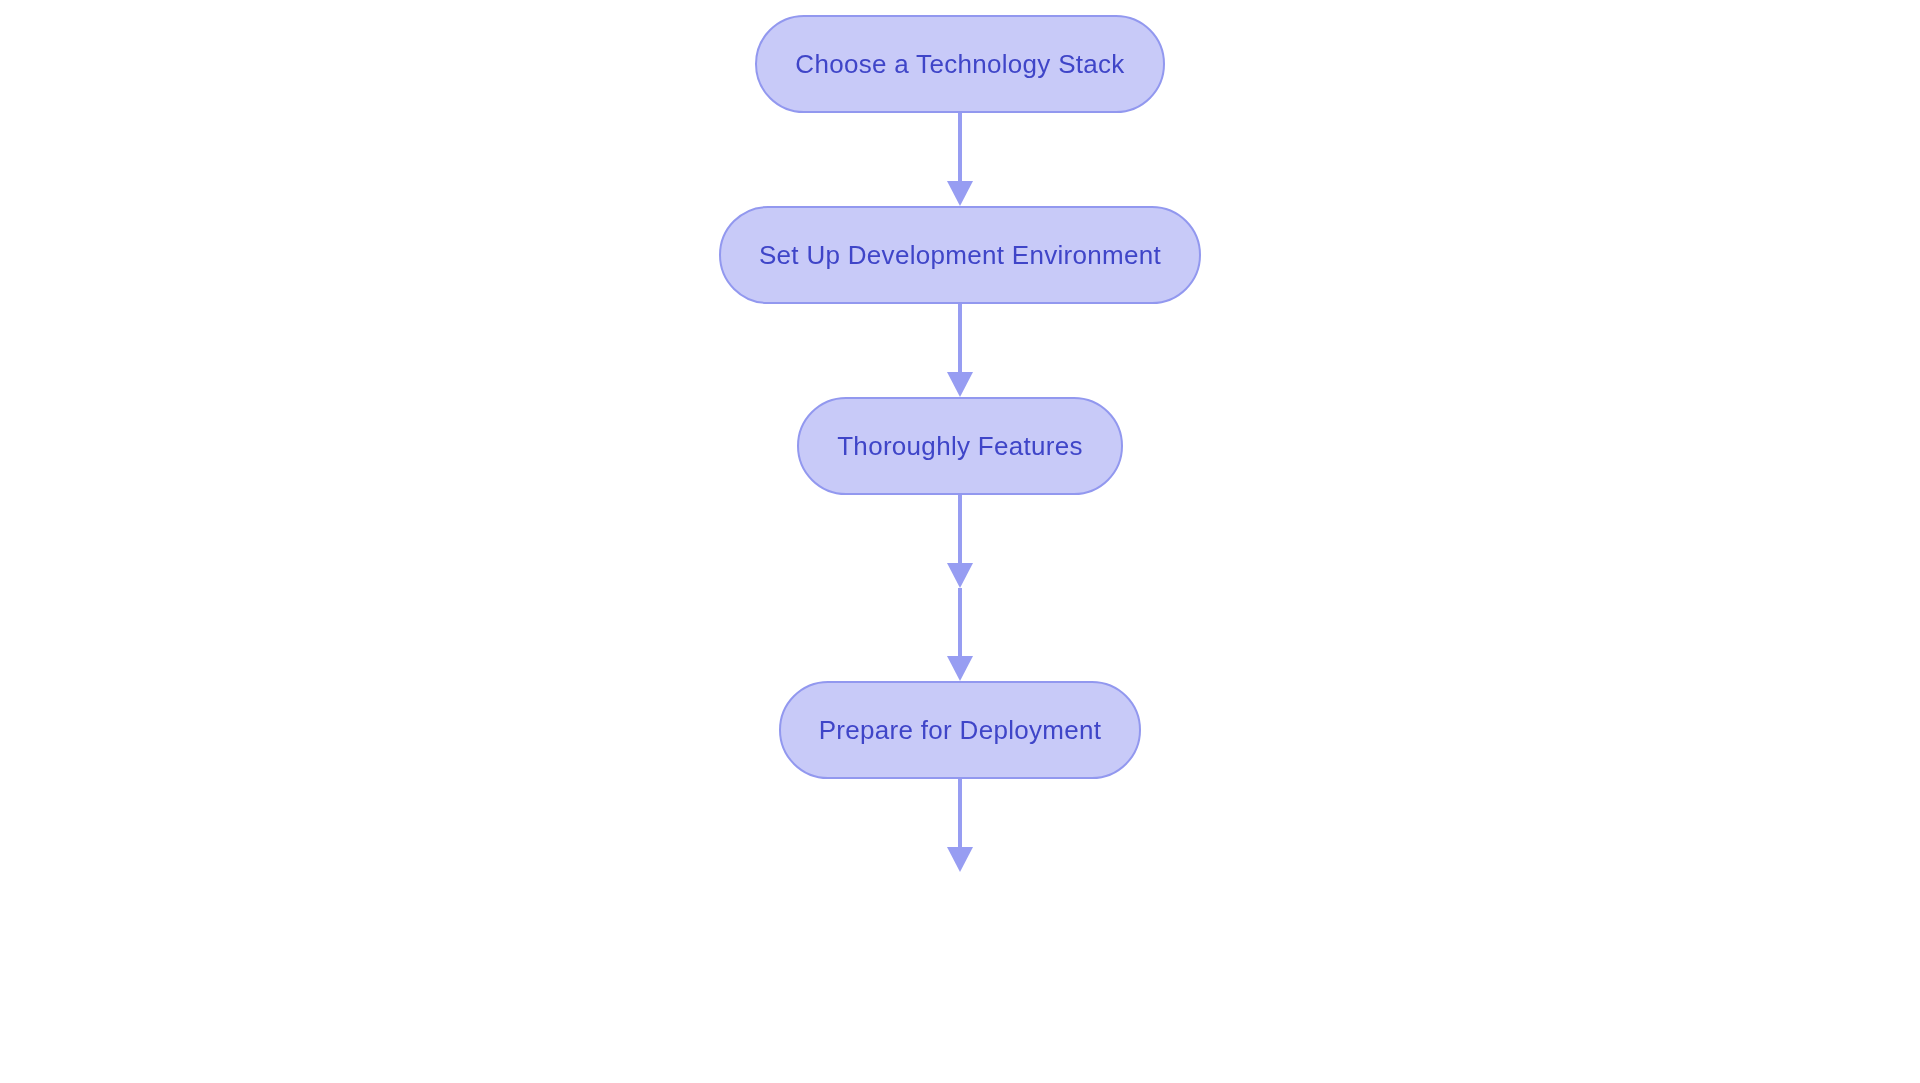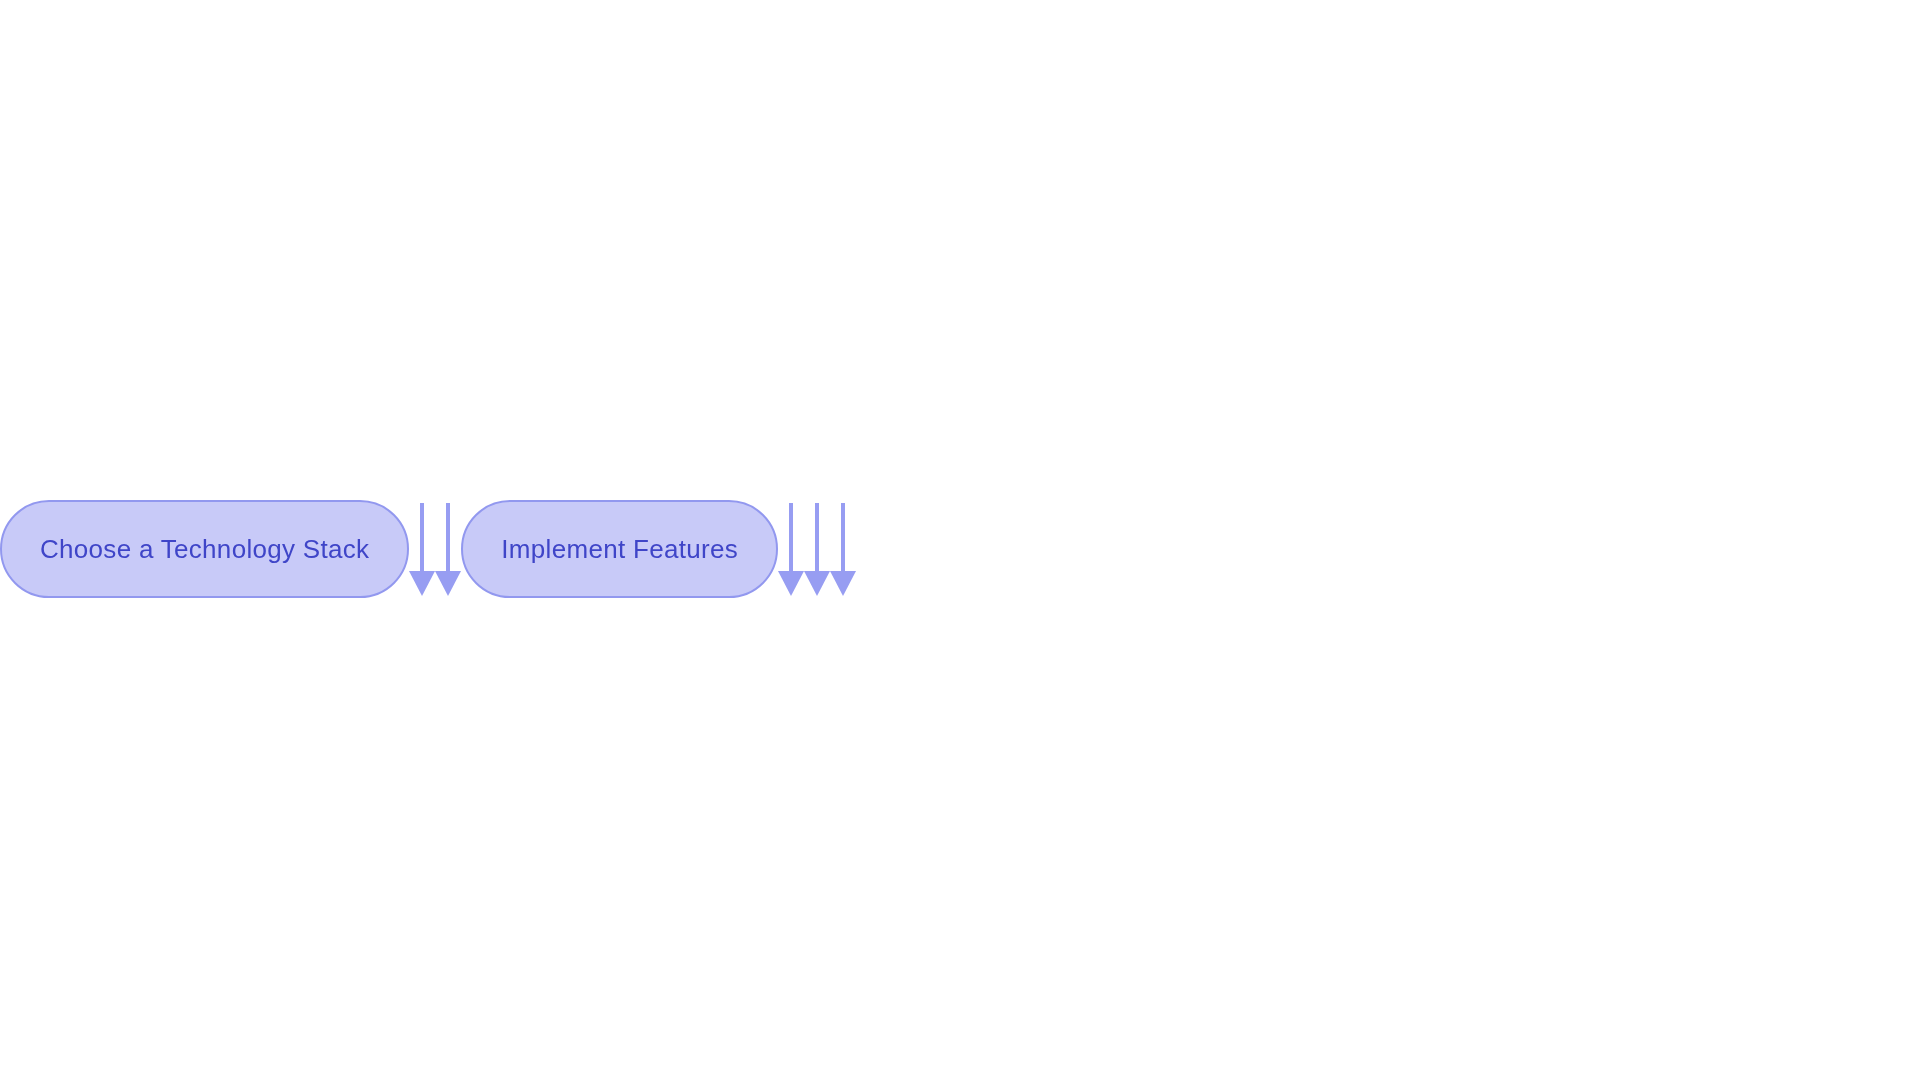--- a/index.html
+++ b/index.html
@@ -14,21 +14,21 @@
     width: 1920px;
     height: 1083px;
     background: var(--background);
     overflow: hidden;
     font-family: "Liberation Sans", sans-serif;
   }
   .canvas {
     width: 1920px;
     height: 1083px;
     display: flex;
-    flex-direction: row;
+    flex-direction: column;
     align-items: center;
     padding-top: 15px;
   }
   .node {
     height: 98px;
     min-height: 98px;
     border-radius: 49px;
     background: var(--node-fill);
     border: 2px solid var(--node-border);
     color: var(--node-text);
@@ -69,41 +69,47 @@
 
   <div class="node">
     <span>Choose a Technology Stack</span>
   </div>
 
   <div class="arrow">
     <div class="arrow-line"></div>
     <div class="arrow-head"></div>
   </div>
 
+  <div class="node">
+    <span>Set Up Development Environment</span>
+  </div>
 
   <div class="arrow">
     <div class="arrow-line"></div>
     <div class="arrow-head"></div>
   </div>
 
   <div class="node">
-    <span>Implement Features</span>
+    <span>Thoroughly Features</span>
   </div>
 
   <div class="arrow">
     <div class="arrow-line"></div>
     <div class="arrow-head"></div>
   </div>
 
 
   <div class="arrow">
     <div class="arrow-line"></div>
     <div class="arrow-head"></div>
   </div>
 
+  <div class="node">
+    <span>Prepare for Deployment</span>
+  </div>
 
   <div class="arrow">
     <div class="arrow-line"></div>
     <div class="arrow-head"></div>
   </div>
 
 
 </div>
 
 </body></html>

